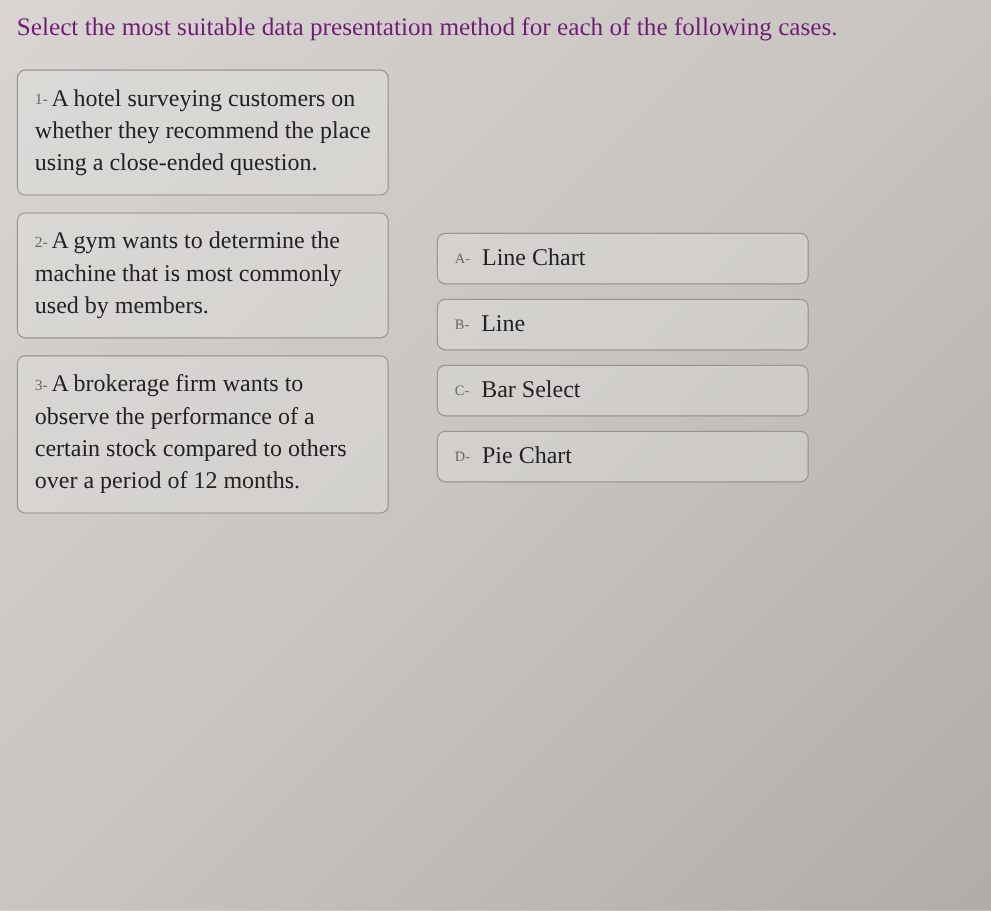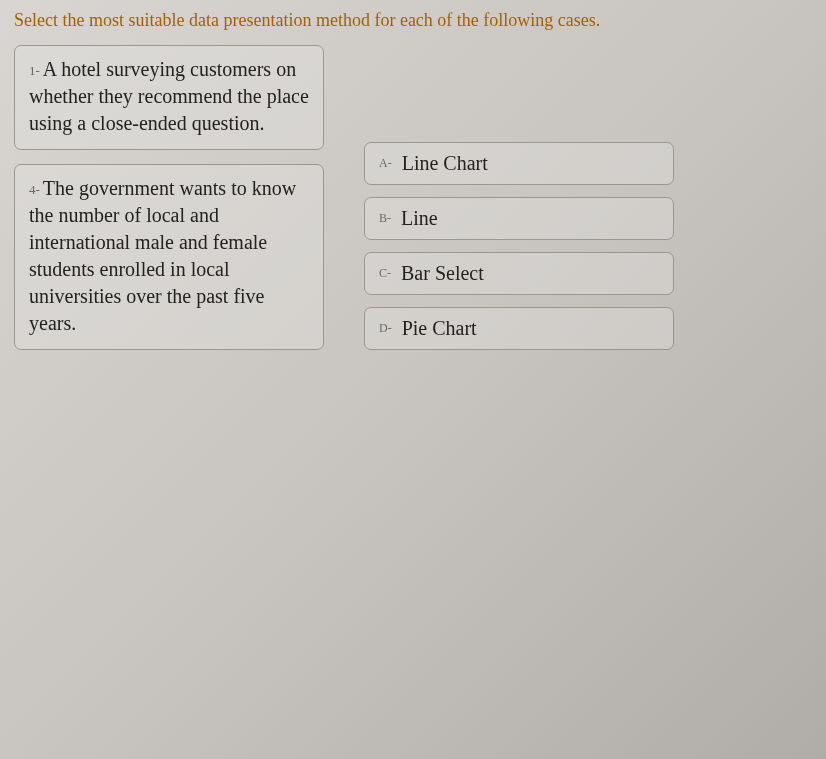--- a/index.html
+++ b/index.html
@@ -10,28 +10,29 @@
     body {
       width: 826px;
       height: 759px;
       background: linear-gradient(135deg, #d8d5d2 0%, #c8c4c0 50%, #b0aca8 100%);
       font-family: Georgia, 'Times New Roman', serif;
       color: #2a2a2a;
       padding: 8px 14px;
       overflow: hidden;
     }
     .instruction {
-      font-size: 18px;
+      font-size: 21px;
       line-height: 1.35;
-      color: #a16207;
+      margin-bottom: 22px;
+      color: #701a75;
     }
     .content-wrap {
       display: flex;
       gap: 40px;
-      align-items: flex-end;
+      align-items: center;
     }
     .questions-col {
       flex: 0 0 310px;
       display: flex;
       flex-direction: column;
       gap: 14px;
     }
     .answers-col {
       flex: 0 0 310px;
       display: flex;
@@ -76,25 +77,28 @@
 <div class="instruction">Select the most suitable data presentation method for each of the following cases.</div>
 
 <div class="content-wrap">
 
   <div class="questions-col">
 
     <div class="question-card">
       <span class="num">1-</span><span>A hotel surveying customers on whether they recommend the place using a close-ended question.</span>
     </div>
 
-
+    <div class="question-card">
+      <span class="num">2-</span><span>A gym wants to determine the machine that is most commonly used by members.</span>
+    </div>
 
     <div class="question-card">
-      <span class="num">4-</span><span>The government wants to know the number of local and international male and female students enrolled in local universities over the past five years.</span>
+      <span class="num">3-</span><span>A brokerage firm wants to observe the performance of a certain stock compared to others over a period of 12 months.</span>
     </div>
+
 
   </div>
 
   <div class="answers-col">
 
     <div class="answer-card">
       <span class="letter">A-</span>
       <span>Line Chart</span>
     </div>
 

